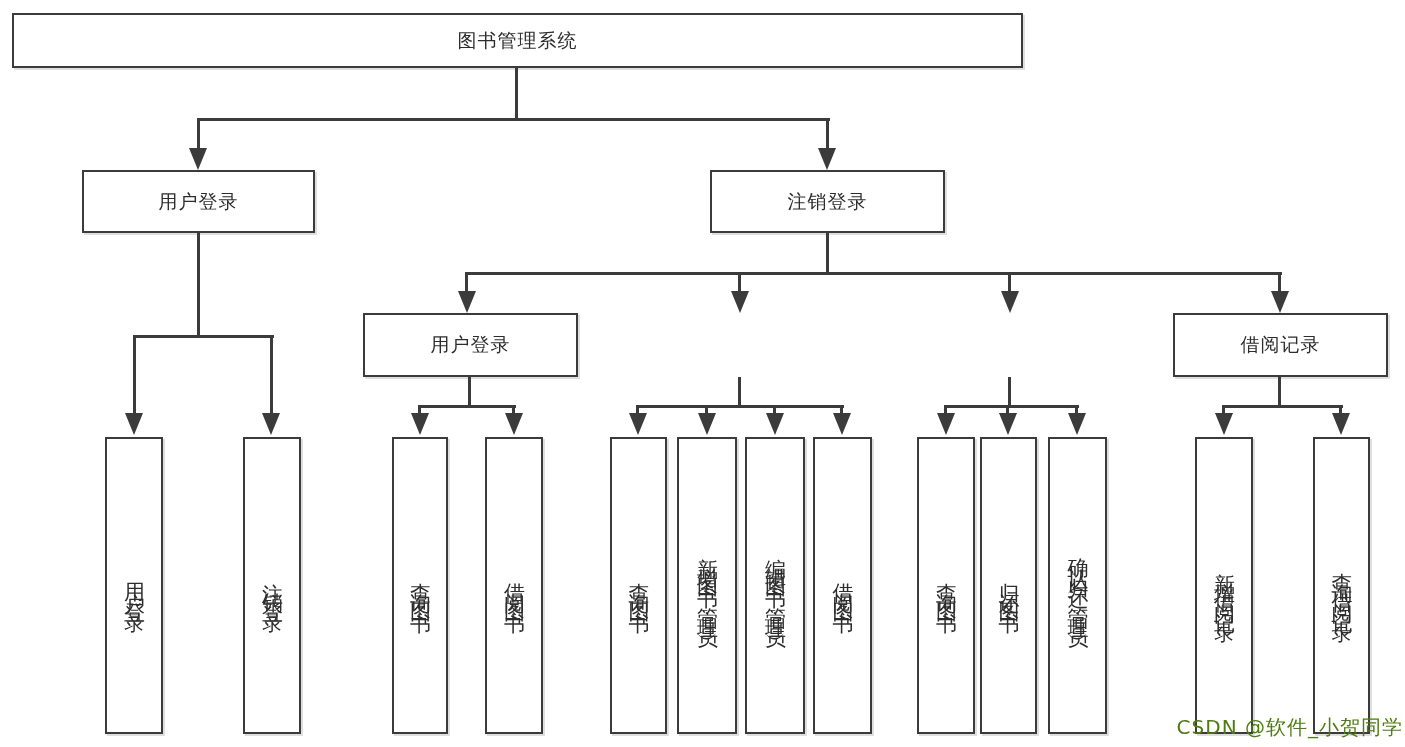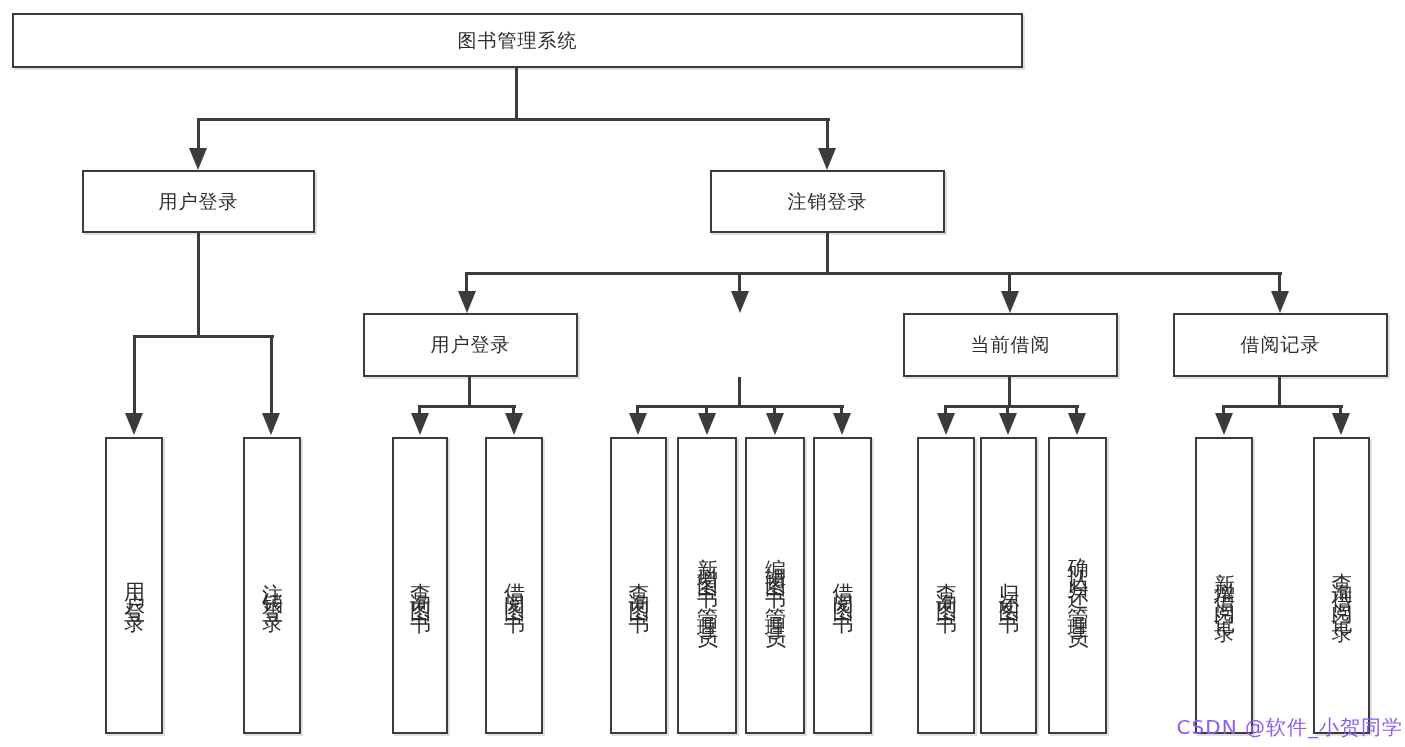--- a/index.html
+++ b/index.html
@@ -42,21 +42,21 @@
   .tri{
     position:absolute;width:0;height:0;
     border-left:9px solid transparent;
     border-right:9px solid transparent;
     border-top:22px solid var(--line);
   }
   .watermark{
     position:absolute;
     top:714px;right:2px;
     font-size:20px;
-    color:#8b5cf6;
+    color:#4d7c0f;
     letter-spacing:1px;
     white-space:nowrap;
   }
 </style>
 </head>
 <body>
 
 <div id="stage">
 
   <div class="box" style="left:12px;top:13px;width:1011px;height:55px">
@@ -90,23 +90,20 @@
   <div class="tri" style="left:458px;top:291px"></div>
   <div class="vl" style="left:738px;top:272px;height:21px"></div>
   <div class="tri" style="left:731px;top:291px"></div>
   <div class="vl" style="left:1008px;top:272px;height:21px"></div>
   <div class="tri" style="left:1001px;top:291px"></div>
   <div class="vl" style="left:1278px;top:272px;height:21px"></div>
   <div class="tri" style="left:1271px;top:291px"></div>
 
   <div class="box" style="left:363px;top:313px;width:215px;height:64px">
     <span class="lbl">用户登录</span>
-  </div>
-  <div class="box" style="left:903px;top:313px;width:215px;height:64px">
-    <span class="lbl">当前借阅</span>
   </div>
   <div class="box" style="left:1173px;top:313px;width:215px;height:64px">
     <span class="lbl">借阅记录</span>
   </div>
 
   <div class="vl" style="left:468px;top:377px;height:28px"></div>
   <div class="hl" style="left:418px;top:405px;width:98px"></div>
   <div class="vl" style="left:418px;top:405px;height:12px"></div>
   <div class="tri" style="left:411px;top:413px"></div>
   <div class="vl" style="left:512px;top:405px;height:12px"></div>

